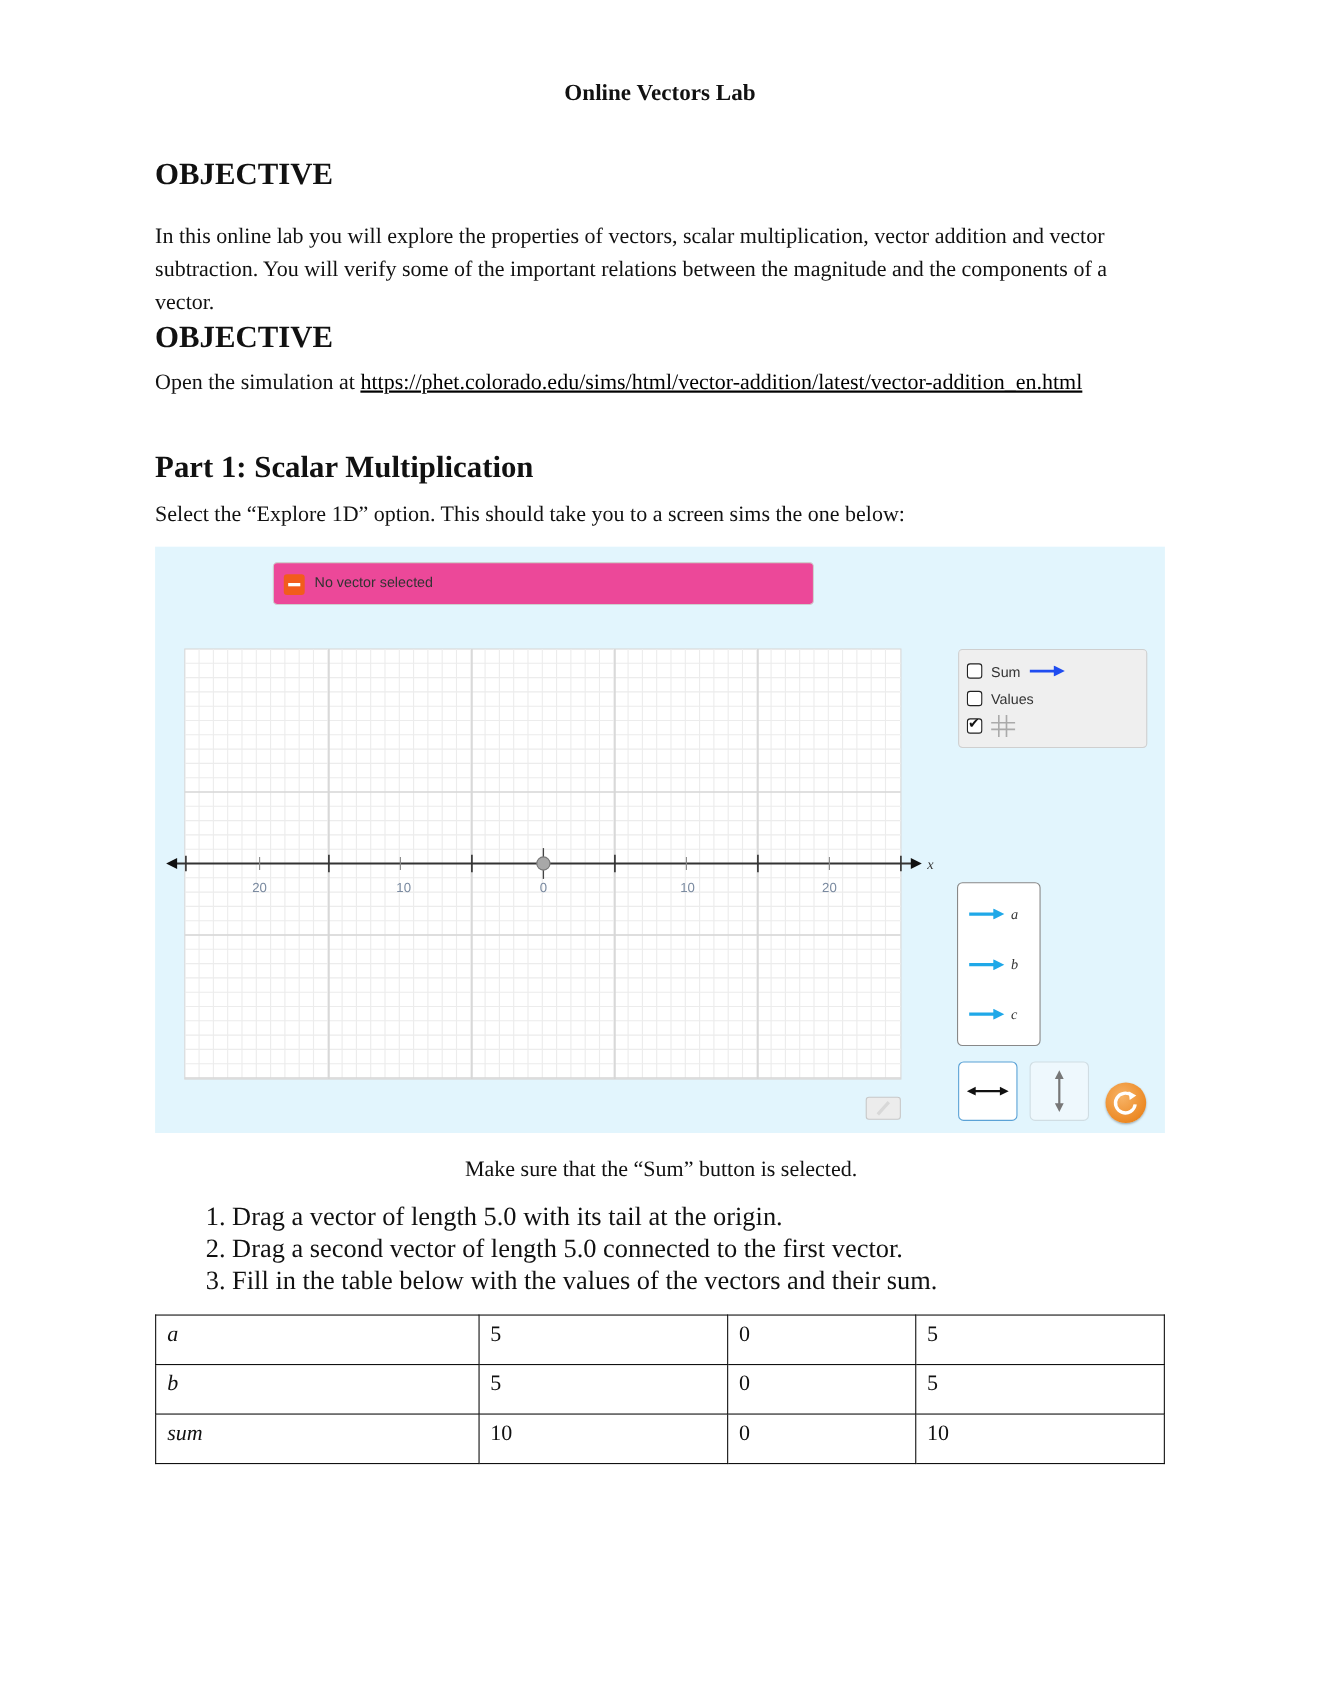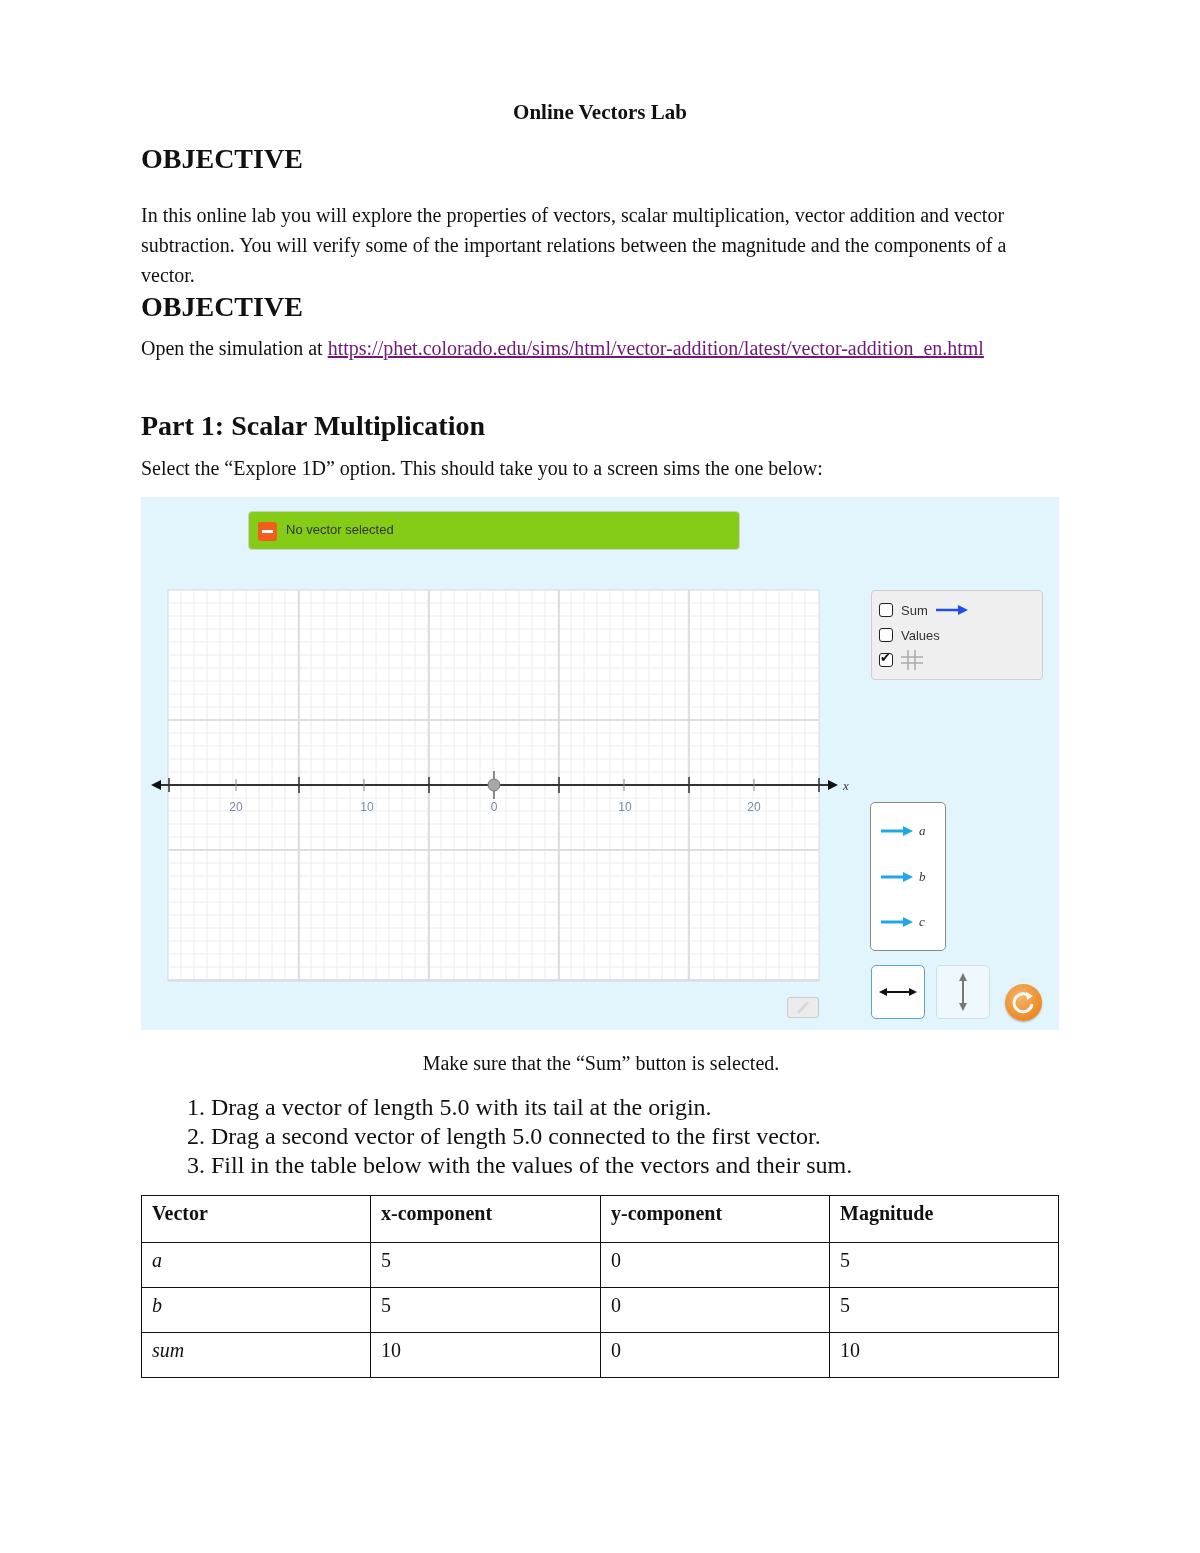--- a/index.html
+++ b/index.html
@@ -1,24 +1,24 @@
 <!DOCTYPE html>
 <html><head>
 <meta charset="utf-8">
 <style>
   html, body { margin:0; padding:0; background:#ffffff; }
   body { width:1200px; height:1553px; position:relative; font-family:"Liberation Serif","DejaVu Serif",serif; color:#111; }
   .abs { position:absolute; }
-  .title { left:0; width:1200px; top:72px; text-align:center; font-size:21px; font-weight:bold;margin-top:28px; }
+  .title { left:0; width:1200px; top:72px; text-align:center; font-size:21px; font-weight:bold; }
   .h { left:141px; font-size:28px; font-weight:bold; }
   .p { left:141px; width:920px; font-size:20px; line-height:30px; }
-  .link { color:#701a75; text-decoration:underline; cursor:pointer; }
+  .link { color:#000000; text-decoration:underline; cursor:pointer; }
   
   .sim { left:141px; top:497px; width:918px; height:533px; background:#e2f5fd; overflow:hidden; }
-  .sel-panel { position:absolute; left:107px; top:14px; width:492px; height:39px; background:#84cc16; border:1px solid #cfcfcf; border-radius:4px; box-sizing:border-box; }
+  .sel-panel { position:absolute; left:107px; top:14px; width:492px; height:39px; background:#ec4899; border:1px solid #cfcfcf; border-radius:4px; box-sizing:border-box; }
   .sel-icon { position:absolute; left:9px; top:10px; width:19px; height:19px; background:#f25c1c; border-radius:3px; }
   .sel-icon:after { content:""; position:absolute; left:4px; top:8px; width:11px; height:3px; background:#fff; }
   .sel-text { position:absolute; left:37px; top:10px; font-family:"Liberation Sans","DejaVu Sans",sans-serif; font-size:13px; color:#333; }
   .grid-svg { position:absolute; left:0; top:0; }
   .opt-panel { position:absolute; left:730px; top:93px; width:172px; height:90px; background:#efefef; border:1px solid #cfcfcf; border-radius:4px; box-sizing:border-box; font-family:"Liberation Sans","DejaVu Sans",sans-serif; font-size:13px; color:#333; }
   .opt-row { position:absolute; left:7px; height:18px; display:flex; align-items:center; }
   .cb { width:14px; height:14px; border:1.5px solid #222; border-radius:3px; background:#fff; box-sizing:border-box; margin-right:8px; position:relative; }
   .cb.checked:after { content:"✔"; position:absolute; left:0px; top:-4px; font-size:13px; color:#111; }
   .vec-panel { position:absolute; left:729px; top:305px; width:76px; height:149px; background:#fff; border:1.5px solid #888; border-radius:5px; box-sizing:border-box; }
   .vec-row { position:absolute; left:10px; height:16px; display:flex; align-items:center; cursor:grab; }
@@ -165,26 +165,20 @@
 <div class="abs p" style="top:1048px;text-align:center;">Make sure that the “Sum” button is selected.</div>
 
 <ol class="steps">
   <li>Drag a vector of length 5.0 with its tail at the origin.</li>
   <li>Drag a second vector of length 5.0 connected to the first vector.</li>
   <li>Fill in the table below with the values of the vectors and their sum.</li>
 </ol>
 
 <table class="vt">
   <tbody>
-      <tr>
-    <th style="width:208px;">Vector</th>
-    <th style="width:209px;">x-component</th>
-    <th style="width:208px;">y-component</th>
-    <th>Magnitude</th>
-  </tr>
   <tr>
     <td class="vname">a</td>
     <td>5</td>
     <td>0</td>
     <td>5</td>
   </tr>
   <tr>
     <td class="vname">b</td>
     <td>5</td>
     <td>0</td>

